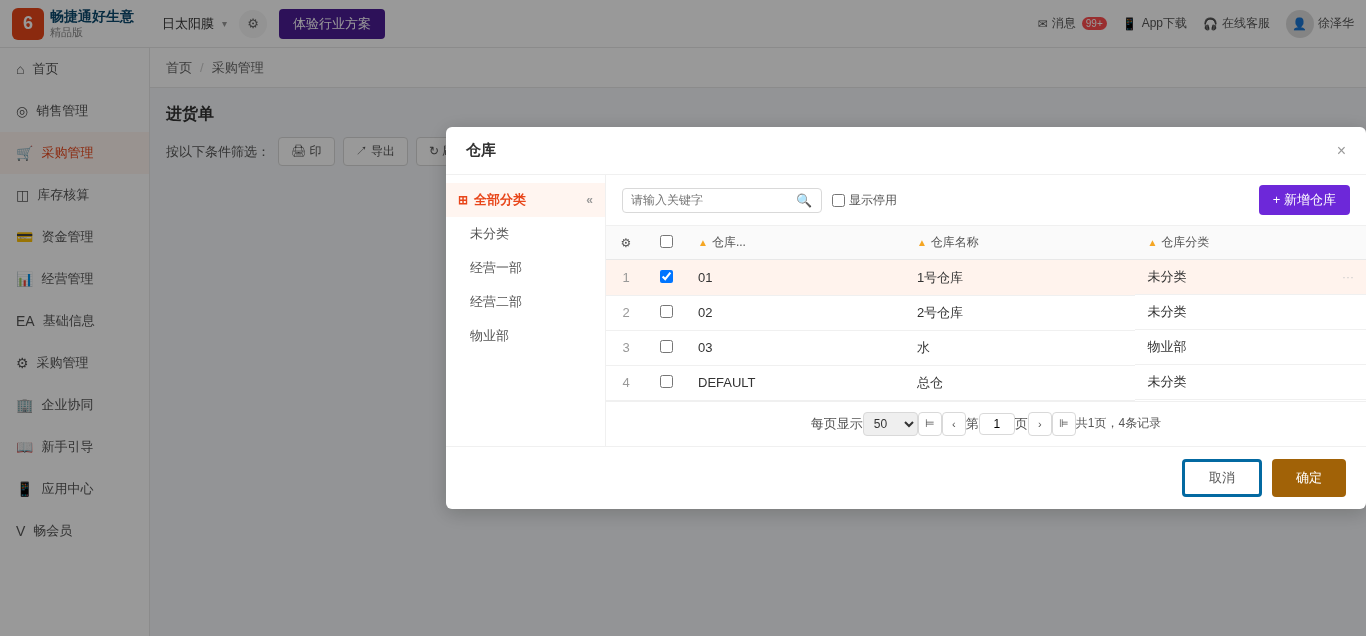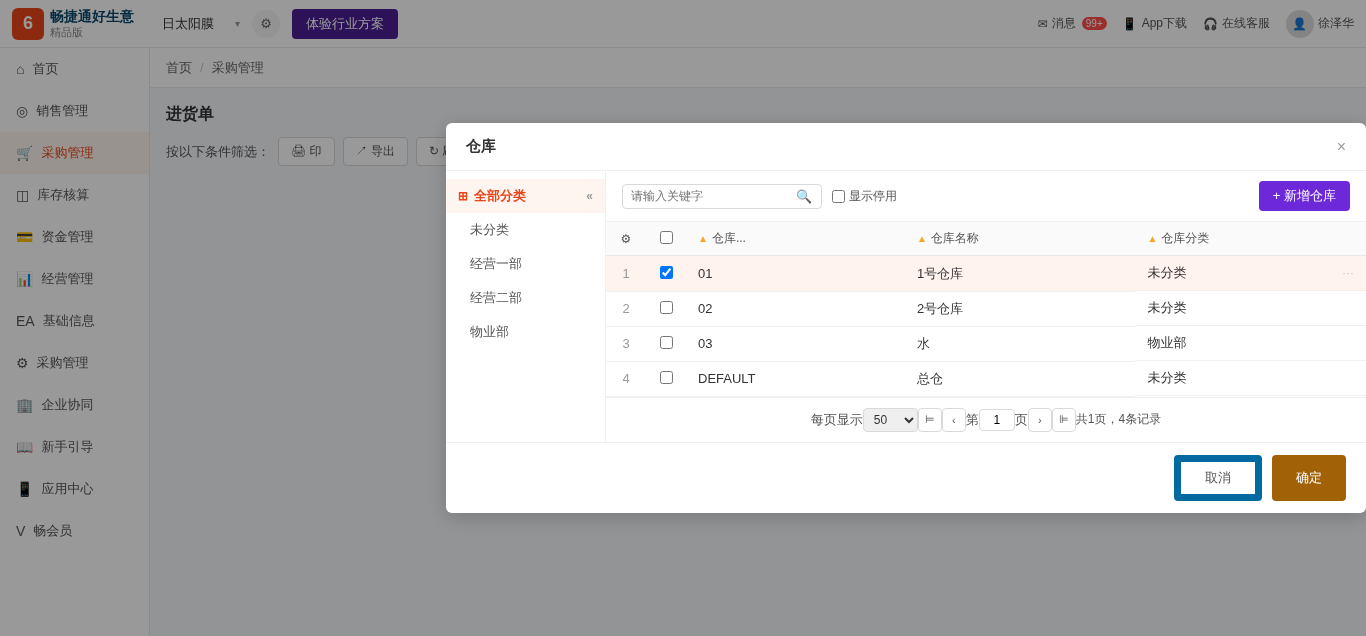--- a/index.html
+++ b/index.html
@@ -38,21 +38,21 @@
     .logo-sub { font-size: 11px; color: #888; }
     .header-middle {
       flex: 1;
       display: flex;
       align-items: center;
       gap: 12px;
     }
     .store-selector {
       display: flex;
       align-items: center;
-      gap: 21px;
+      gap: 8px;
       color: #333;
       font-size: 13px;
       cursor: pointer;
     }
     .store-selector .arrow { color: #999; font-size: 10px; }
     .gear-btn {
       width: 28px; height: 28px;
       border-radius: 50%;
       background: #f5f5f5;
       display: flex; align-items: center; justify-content: center;
@@ -283,21 +283,21 @@
     .page-total { color: #555; font-size: 12px; }
 
     
     .dialog-actions {
       display: flex; justify-content: flex-end; gap: 10px;
       padding: 12px 20px;
       border-top: 1px solid #f0f0f0;
     }
     .cancel-btn {
       padding: 7px 24px; border-radius: 4px;
-      border: 7px solid #0369a1; background: #fff;
+      border: 3px solid #0369a1; background: #fff;
       cursor: pointer; font-size: 13px; color: #555;
     }
     .confirm-btn {
       padding: 7px 24px; border-radius: 4px;
       border: none; background: #a16207;
       cursor: pointer; font-size: 13px; color: #fff;
     }
 
     .th-sort { display: flex; align-items: center; gap: 4px; }
     .sort-icon { color: #f5a623; font-size: 10px; }

